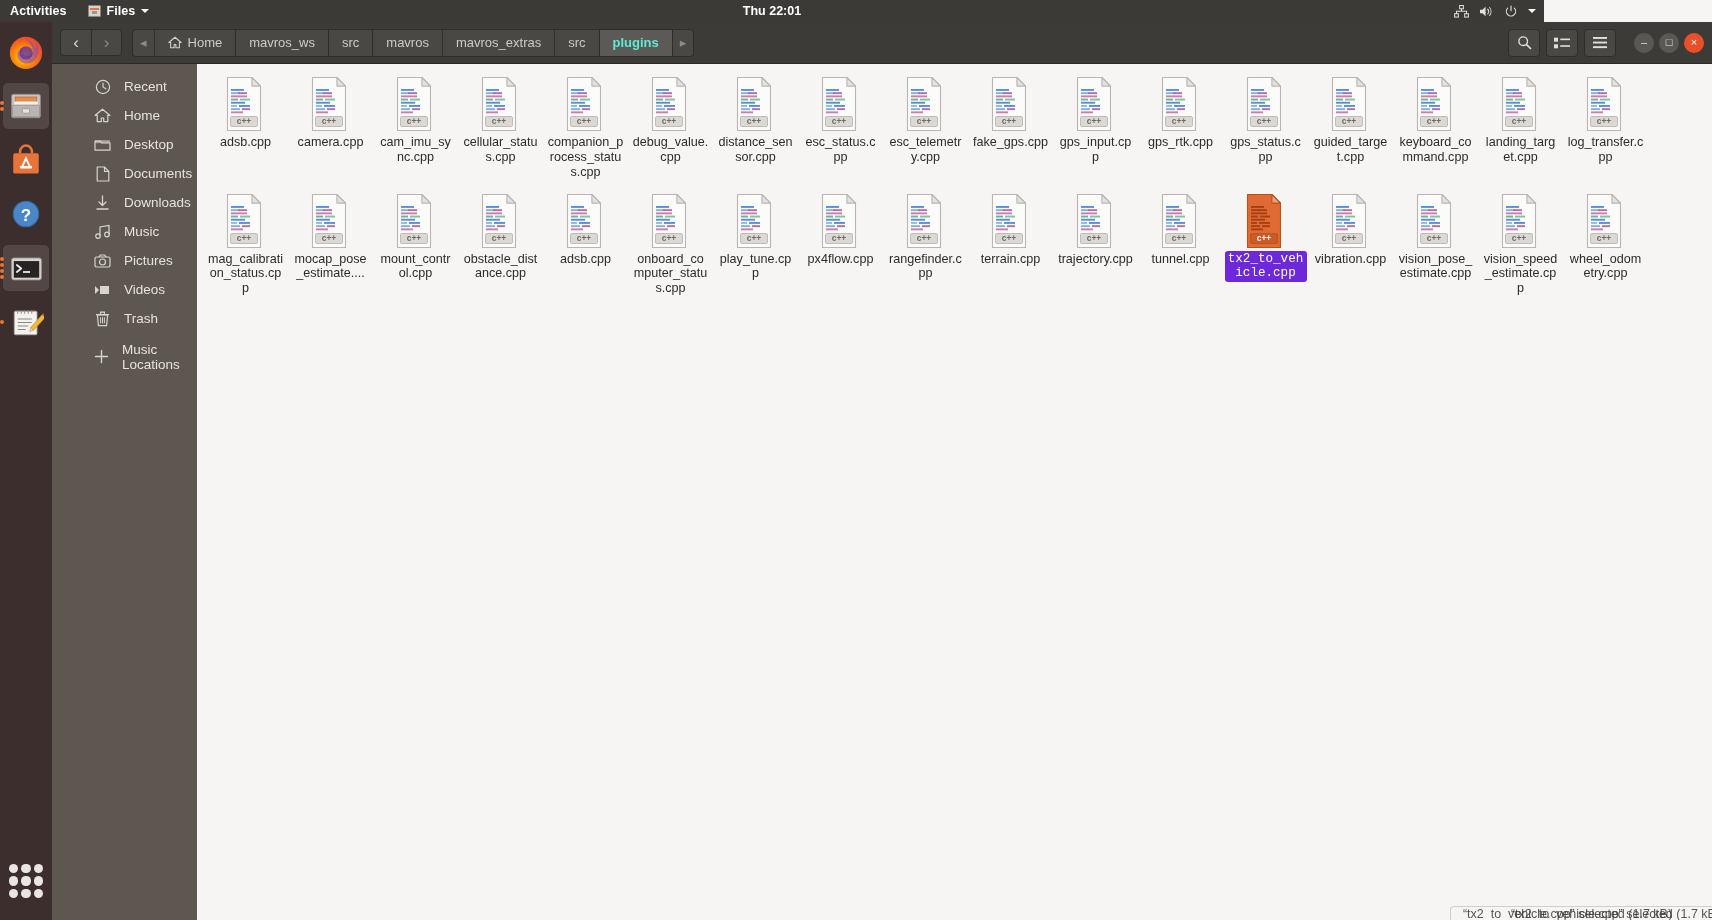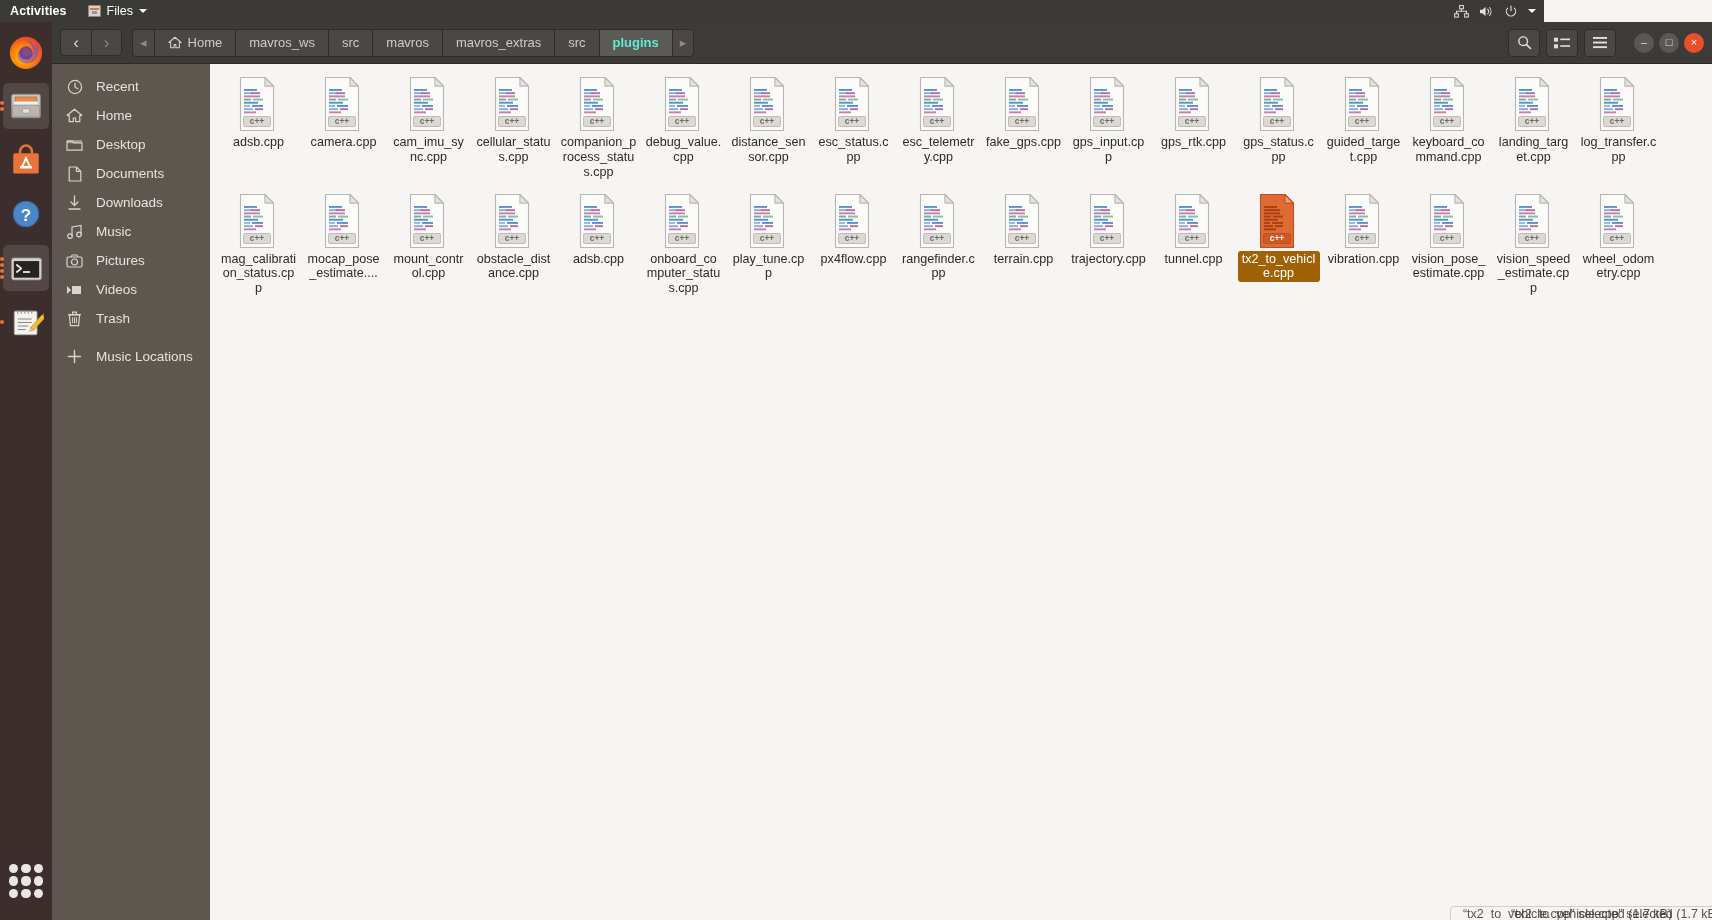--- a/index.html
+++ b/index.html
@@ -14,21 +14,21 @@
   #topbar {
     position: absolute; top: 0; left: 0;
     width: 1544px; height: 22px;
     background: #3b3a37;
     display: flex; align-items: center;
     color: #ffffff; font-size: 12.5px; font-weight: bold;
     z-index: 60;
   }
   #topbar .tb-activities { padding: 0 13px 0 10px; letter-spacing: .1px; }
   #topbar .tb-app { display: flex; align-items: center; gap: 6px; padding: 0 8px; }
-  #topbar .tb-app-name { font-weight: normal; }
+  #topbar .tb-app-name { font-weight: bold; }
   #topbar .tb-clock {
     position: absolute; left: 0; right: 0; text-align: center;
     font-weight: bold; pointer-events: none;
   }
   #topbar .tb-right {
     margin-left: auto; display: flex; align-items: center;
     gap: 10px; padding-right: 8px;
   }
   .mini-caret { width: 0; height: 0; border-left: 4px solid transparent; border-right: 4px solid transparent; border-top: 4px solid #ffffff; }
   .files-miniicon { width: 13px; height: 12px; background: #d6d2cd; border: 1px solid #8a8580; border-radius: 1px; position: relative; }
@@ -102,22 +102,22 @@
     background: #5a5855; color: #e6e2de;
     display: flex; align-items: center; justify-content: center;
     font-size: 11px; line-height: 1;
   }
   .wctl span.close { background: #e8502a; color: #fff; }
 
   
   #wbody { flex: 1; display: flex; min-height: 0; }
 
   #sidebar {
-    width: 158px; background: #5d574f; flex-shrink: 0;
-    padding-top: 8px; color: #e2ded9; font-size: 13.5px;
+    width: 145px; background: #5d574f; flex-shrink: 0;
+    padding-top: 8px; color: #e2ded9; font-size: 13.5px; padding-left: 28px;
   }
   .sb-item {
     height: 29px; display: flex; align-items: center;
     gap: 13px; padding-left: 14px; color: #e6e2dd;
   }
   .sb-item .sb-ico {
     width: 17px; display: flex; align-items: center; justify-content: center;
     opacity: .92;
   }
   .sb-gap { height: 9px; }
@@ -132,21 +132,21 @@
     width: 85px; margin: 0 0 6px 0;
     display: flex; flex-direction: column; align-items: center;
     padding-top: 6px;
   }
   .file .ficon { width: 48px; height: 58px; position: relative; }
   .file .fname {
     margin-top: 0; font-size: 12.6px; color: #2e2c29;
     text-align: center; line-height: 1.18; word-break: break-word;
     max-width: 82px; padding: 1px 3px; border-radius: 3px;
   }
-  .file.selected .fname { background: #a16207; color: #ffffff; }
+  .file.selected .fname { background: #6d28d9; color: #ffffff; font-family: Liberation Mono, monospace; }
 
   
   .doc { width: 44px; height: 56px; }
 
   
   #statusbar {
     position: absolute; right: 0; bottom: 0;
     height: 14px; min-width: 262px;
     background: #f6f5f4; border: 1px solid #d2cec9;
     border-right: none; border-bottom: none;
@@ -165,20 +165,21 @@
 </head>
 <body>
 
 <div id="topbar">
   <div class="tb-activities">Activities</div>
   <div class="tb-app">
     <span class="files-miniicon"></span>
     <span class="tb-app-name">Files</span>
     <span class="mini-caret"></span>
   </div>
+  <div class="tb-clock">Thu 22:01</div>
   <div class="tb-right">
     <svg width="15" height="13" viewBox="0 0 16 14">
       <rect x="6" y="0.5" width="4" height="3.6" fill="none" stroke="#e4e1dd" stroke-width="1.1"></rect>
       <rect x="0.6" y="9.4" width="4" height="3.6" fill="none" stroke="#e4e1dd" stroke-width="1.1"></rect>
       <rect x="11.4" y="9.4" width="4" height="3.6" fill="none" stroke="#e4e1dd" stroke-width="1.1"></rect>
       <path d="M8 4.1 V6.8 M2.6 9.4 V6.8 H13.4 V9.4" fill="none" stroke="#e4e1dd" stroke-width="1.1"></path>
     </svg>
     <svg width="15" height="13" viewBox="0 0 16 14">
       <path d="M1 5h2.6L7 2v10L3.6 9H1z" fill="#e4e1dd"></path>
       <path d="M9.3 4.4a4 4 0 010 5.2M11.3 2.7a6.6 6.6 0 010 8.6" fill="none" stroke="#e4e1dd" stroke-width="1.1" stroke-linecap="round"></path>

